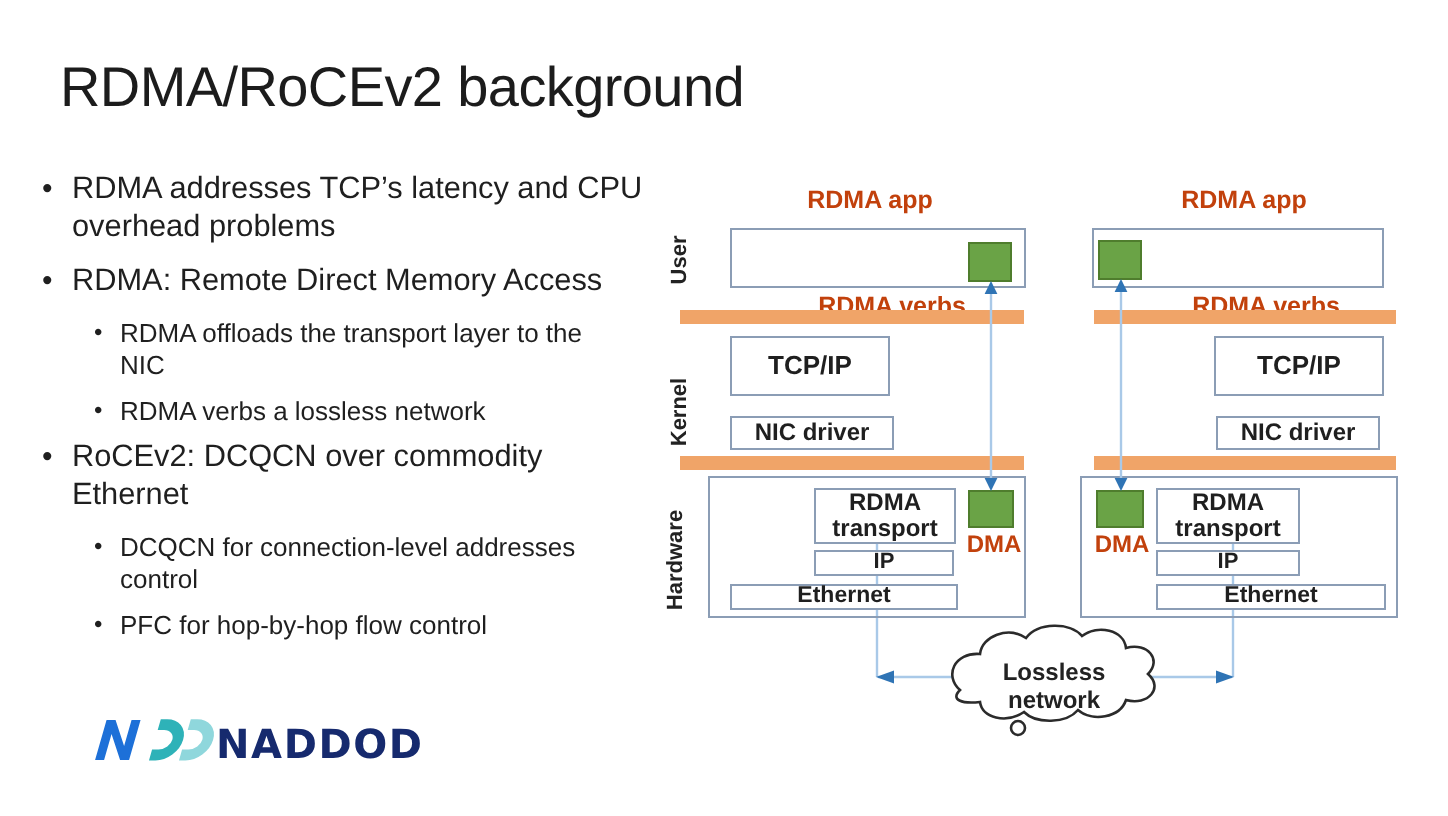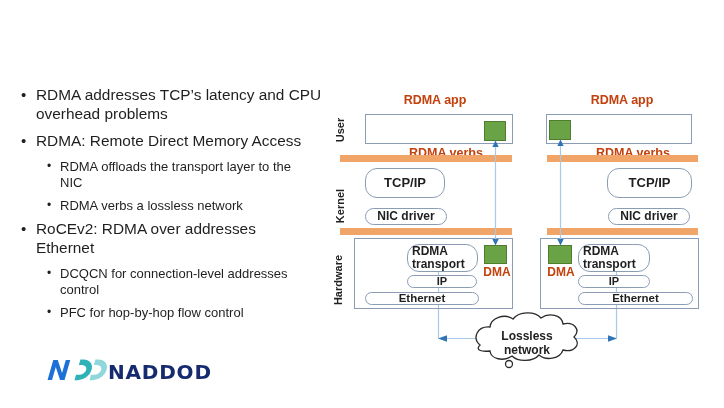--- a/index.html
+++ b/index.html
@@ -19,44 +19,45 @@
   .l1.gap-top{margin-top:3px;}
   .dbox{position:absolute;border:1.4px solid var(--box-border,#8b9db5);background:transparent;
         display:flex;align-items:center;justify-content:center;z-index:2;box-sizing:border-box;}
   .dbox.white{background:#fff;}
   .dlabel{position:absolute;z-index:2;text-align:center;font-weight:700;color:#c2410c;}
   .bar{position:absolute;background:var(--orange-bar,#f0a468);z-index:2;}
   .green{position:absolute;background:var(--green-fill,#6aa346);
          border:1.5px solid var(--green-border,#4f7d2d);z-index:2;box-sizing:border-box;}
   .layer{position:absolute;z-index:2;font-size:11px;font-weight:600;color:#222;
          text-align:center;transform:rotate(-90deg);}
-  .stacktext{font-size:12px;font-weight:700;line-height:1.08;border-radius:12px;}
+  .stacktext{font-size:12px;font-weight:700;line-height:1.08;text-align:center;}
   svg.lay{position:absolute;left:0;top:0;}
   #under{z-index:1;} #over{z-index:3;}
   .net{stroke:var(--line-blue,#a9c9e8);stroke-width:1.2;fill:none;}
   .ah{fill:var(--arrow-blue,#2f74b5);stroke:none;}
   .cloudpath{fill:#ffffff;stroke:var(--cloud-stroke,#2b2b2b);stroke-width:1.3;}
   .cloudtext{font-family:"Liberation Sans",sans-serif;font-size:12px;font-weight:600;
              fill:#222;text-anchor:middle;}
   
   .brand{position:absolute;left:108px;top:360px;font-family:"DejaVu Sans",sans-serif;
          font-size:20px;font-weight:800;letter-spacing:0.8px;color:var(--logo-navy,#162a6e);z-index:2;}
 </style>
 </head>
 <body>
 
 <div id="slide">
 
+  <h1 class="title">RDMA/RoCEv2 background</h1>
 
   <ul class="bullets">
     <li class="l1">RDMA addresses TCP’s latency and CPU overhead problems</li>
     <li class="l1">RDMA: Remote Direct Memory Access</li>
     <li class="l2">RDMA offloads the transport layer to the NIC</li>
     <li class="l2">RDMA verbs a lossless network</li>
-    <li class="l1 narrow gap-top">RoCEv2: RDMA over addresses Ethernet</li>
+    <li class="l1 narrow gap-top">RoCEv2: DCQCN over commodity Ethernet</li>
     <li class="l2">DCQCN for connection-level addresses control</li>
     <li class="l2">PFC for hop-by-hop flow control</li>
   </ul>
 
   <svg id="under" class="lay" width="724" height="408" viewBox="0 0 724 408">
     <line class="net" x1="438.5" y1="252" x2="438.5" y2="338.5"></line>
     <line class="net" x1="616.5" y1="252" x2="616.5" y2="338.5"></line>
     <line class="net" x1="439" y1="338.5" x2="616" y2="338.5"></line>
     <polygon class="ah" points="447,335.2 447,341.8 438,338.5"></polygon>
     <polygon class="ah" points="608,335.2 608,341.8 617,338.5"></polygon>

